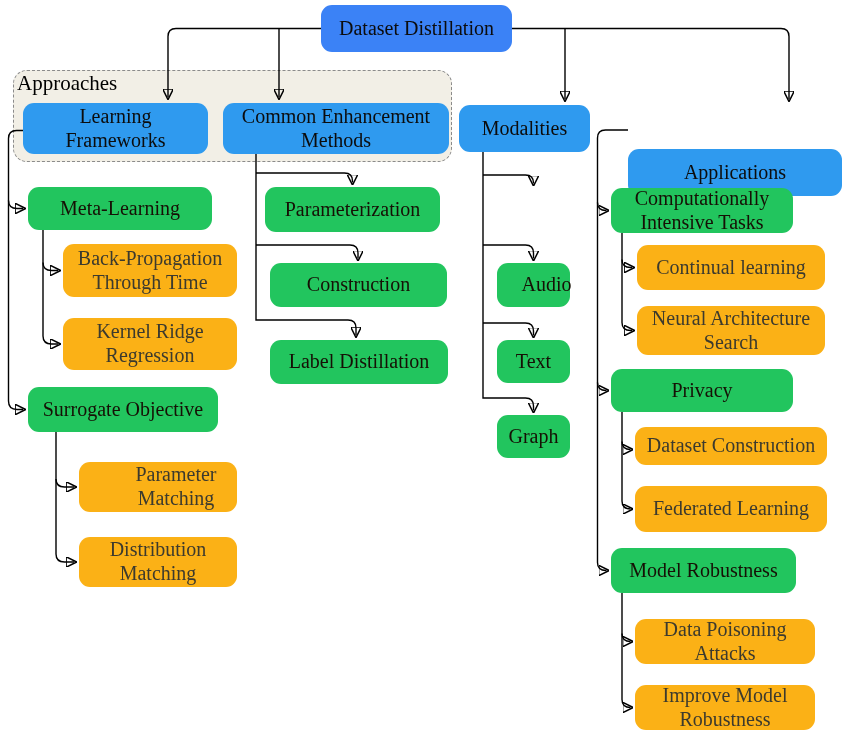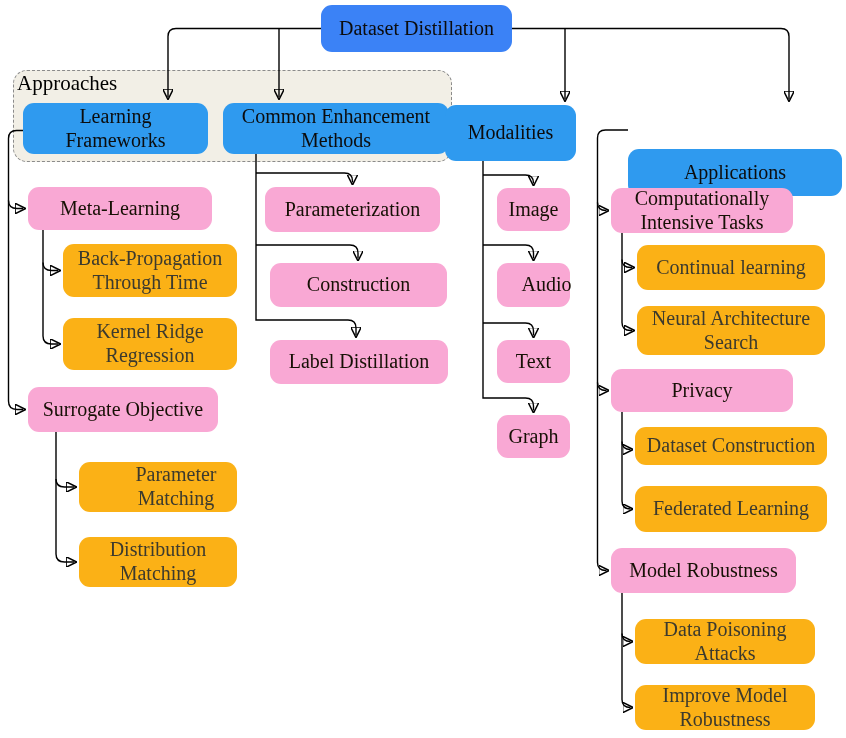--- a/index.html
+++ b/index.html
@@ -17,21 +17,21 @@
     border-radius:11px;
     font-size:20px;
     line-height:1.18;
     color:#0c0c0c;
     z-index:3;
     padding:2px 6px;
     box-sizing:border-box;
   }
   .blue-root{background:#3b82f6;}
   .blue{background:#2f9aef;}
-  .orange{background:#f9a8d4;color:#161005;}
+  .orange{background:#22c55e;color:#161005;}
   .amber{background:#fbb116;color:#3c3a2e;}
   #approaches-region{
     position:absolute;
     left:13px;top:70px;width:439px;height:92px;
     background:#f2efe6;
     border:1.6px dashed #8b8b8b;
     border-radius:14px;
     box-sizing:border-box;
     z-index:1;
   }
@@ -98,35 +98,34 @@
     <path d="M622 441.5 Q622 449.5 630.5 449.5 H630.5" marker-end="url(#arr)"></path>
 
     <path d="M622 593 V699.5 Q622 707.5 630.5 707.5 H630.5" marker-end="url(#arr)"></path>
     <path d="M622 633.5 Q622 641.5 630.5 641.5 H630.5" marker-end="url(#arr)"></path>
   </svg>
 
   <div class="node blue-root" style="left:321px;top:5px;width:191px;height:47px;">Dataset Distillation</div>
 
   <div class="node blue" style="left:23px;top:103px;width:185px;height:51px;">Learning Frameworks</div>
   <div class="node blue" style="left:223px;top:103px;width:226px;height:51px;">Common Enhancement Methods</div>
-  <div class="node blue" style="left:445px;top:105px;width:131px;height:56px;">Modalities</div>
+  <div class="node blue" style="left:459px;top:105px;width:131px;height:47px;">Modalities</div>
   <div class="node blue" style="left:628px;top:105px;width:214px;height:47px;margin-top:44px;">Applications</div>
 
   <div class="node orange" style="left:28px;top:187px;width:184px;height:43px;">Meta-Learning</div>
   <div class="node amber" style="left:63px;top:244px;width:174px;height:53px;">Back-Propagation Through Time</div>
   <div class="node amber" style="left:63px;top:318px;width:174px;height:52px;">Kernel Ridge Regression</div>
   <div class="node orange" style="left:28px;top:387px;width:190px;height:45px;">Surrogate Objective</div>
   <div class="node amber" style="left:79px;top:462px;width:158px;height:50px;padding-left:42px;">Parameter Matching</div>
   <div class="node amber" style="left:79px;top:537px;width:158px;height:50px;">Distribution Matching</div>
 
   <div class="node orange" style="left:265px;top:187px;width:175px;height:45px;">Parameterization</div>
   <div class="node orange" style="left:270px;top:263px;width:177px;height:44px;">Construction</div>
   <div class="node orange" style="left:270px;top:340px;width:178px;height:44px;">Label Distillation</div>
 
-  <div class="node orange" style="left:497px;top:188px;width:73px;height:43px;">Image</div>
   <div class="node orange" style="left:497px;top:263px;width:73px;height:44px;padding-left:32px;">Audio</div>
   <div class="node orange" style="left:497px;top:340px;width:73px;height:43px;">Text</div>
   <div class="node orange" style="left:497px;top:415px;width:73px;height:43px;">Graph</div>
 
   <div class="node orange" style="left:611px;top:188px;width:182px;height:45px;">Computationally Intensive Tasks</div>
   <div class="node amber" style="left:637px;top:245px;width:188px;height:45px;">Continual learning</div>
   <div class="node amber" style="left:637px;top:306px;width:188px;height:49px;">Neural Architecture Search</div>
   <div class="node orange" style="left:611px;top:369px;width:182px;height:43px;">Privacy</div>
   <div class="node amber" style="left:635px;top:427px;width:192px;height:38px;">Dataset Construction</div>
   <div class="node amber" style="left:635px;top:486px;width:192px;height:46px;">Federated Learning</div>

